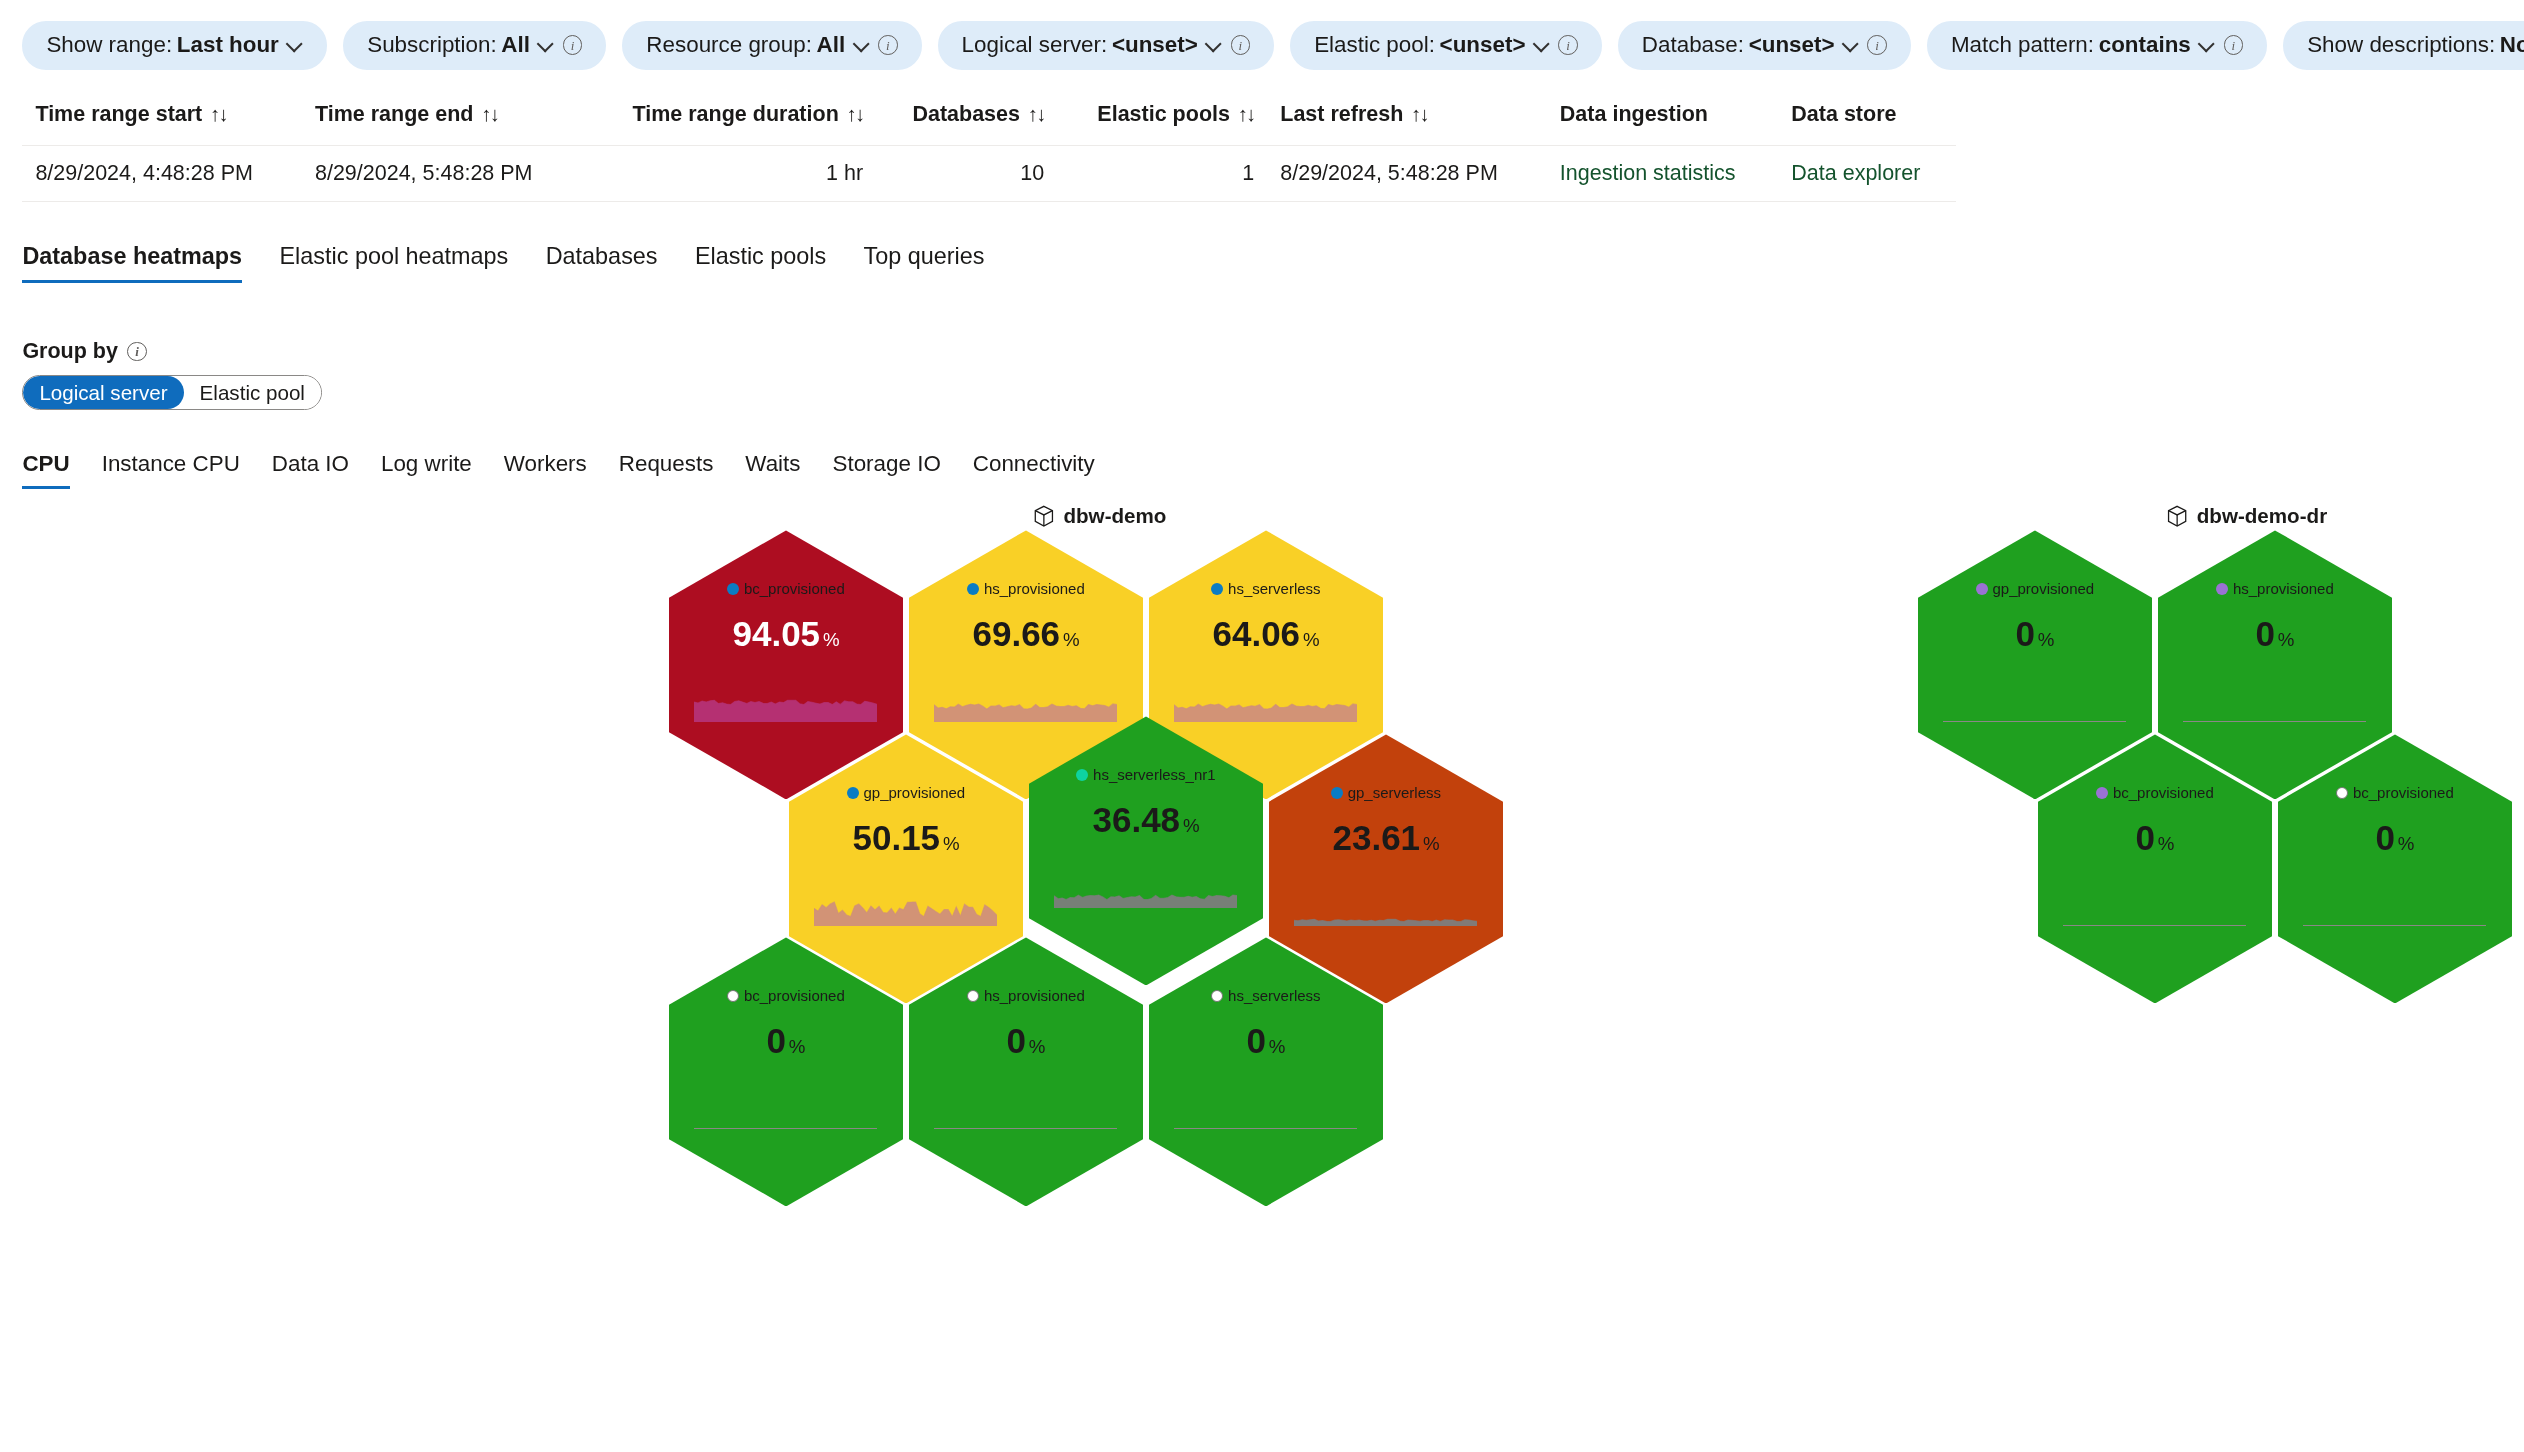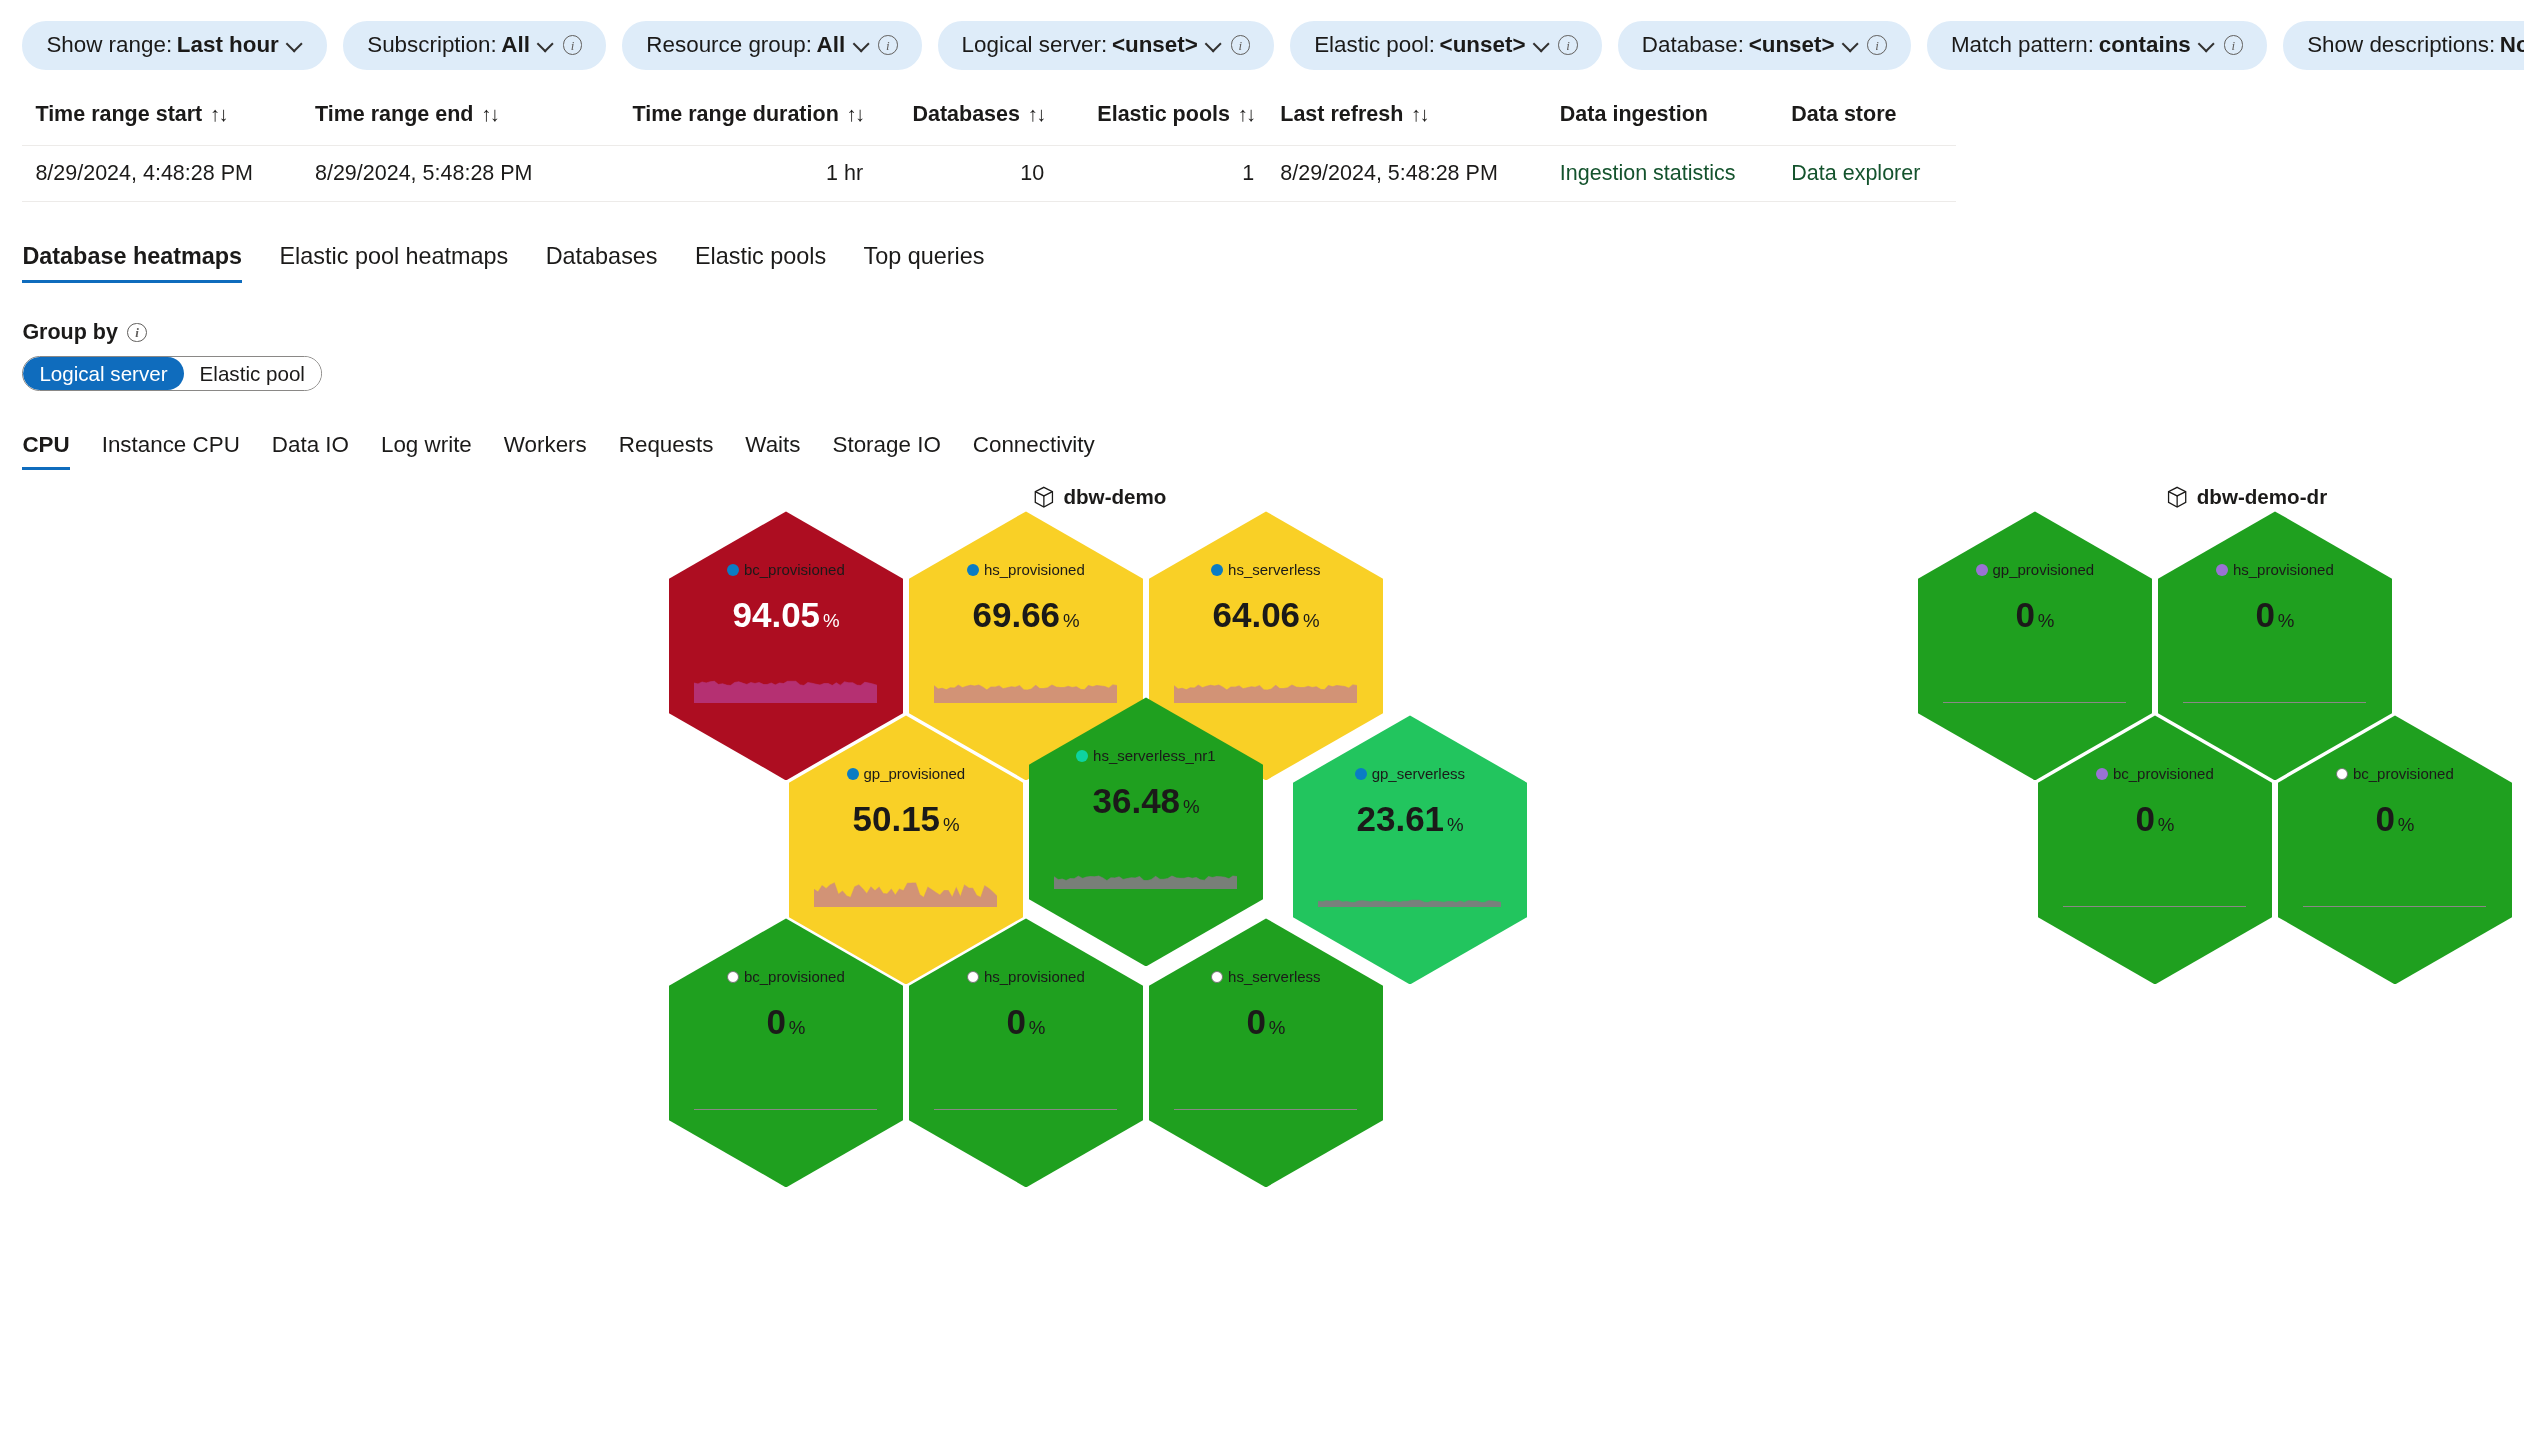--- a/index.html
+++ b/index.html
@@ -145,20 +145,21 @@
     background: #0f6cbd;
   }
   .tab:first-child.active::after { left: 0; right: 18.7px; }
 
   
   .groupby-wrap { padding: 37px 22.4px 0 22.4px; }
   .groupby-label {
     display: flex; align-items: center; gap: 9.3px;
     font-size: 21.5px; font-weight: 700;
     margin-bottom: 11.2px;
+    margin-top: 19px;
   }
   .pill-toggle {
     display: inline-flex;
     border: 1.5px solid #8a8886;
     border-radius: 20.6px;
     overflow: hidden;
     height: 35px;
     align-items: stretch;
     width: max-content;
   }
@@ -450,21 +451,21 @@
         <span>hs_serverless_nr1</span>
       </div>
       <div class="hex-value" style="color: rgb(27, 26, 25);"><span>36.48</span><span class="pct">%</span></div>
       <div class="spark">
         <svg viewBox="0 0 196 30" preserveAspectRatio="none">
           <path d="M0.0 16.8 L4.4 20.1 L8.7 19.4 L13.1 20.8 L17.4 18.8 L21.8 19.0 L26.1 16.3 L30.5 18.8 L34.8 17.2 L39.2 16.5 L43.6 17.0 L47.9 16.1 L52.3 18.1 L56.6 21.1 L61.0 18.0 L65.3 18.1 L69.7 17.0 L74.0 19.8 L78.4 18.7 L82.8 17.9 L87.1 18.2 L91.5 16.7 L95.8 20.6 L100.2 21.0 L104.5 19.8 L108.9 16.5 L113.2 19.5 L117.6 19.5 L122.0 18.7 L126.3 16.1 L130.7 17.9 L135.0 18.6 L139.4 18.4 L143.7 17.4 L148.1 18.5 L152.4 17.8 L156.8 20.2 L161.2 20.7 L165.5 16.6 L169.9 17.7 L174.2 16.5 L178.6 17.0 L182.9 17.5 L187.3 19.1 L191.6 16.0 L196.0 16.7 L196 30 L0 30 Z" fill="#7d7d7d" opacity="0.95"></path>
           <path d="M0.0 16.8 L4.4 20.1 L8.7 19.4 L13.1 20.8 L17.4 18.8 L21.8 19.0 L26.1 16.3 L30.5 18.8 L34.8 17.2 L39.2 16.5 L43.6 17.0 L47.9 16.1 L52.3 18.1 L56.6 21.1 L61.0 18.0 L65.3 18.1 L69.7 17.0 L74.0 19.8 L78.4 18.7 L82.8 17.9 L87.1 18.2 L91.5 16.7 L95.8 20.6 L100.2 21.0 L104.5 19.8 L108.9 16.5 L113.2 19.5 L117.6 19.5 L122.0 18.7 L126.3 16.1 L130.7 17.9 L135.0 18.6 L139.4 18.4 L143.7 17.4 L148.1 18.5 L152.4 17.8 L156.8 20.2 L161.2 20.7 L165.5 16.6 L169.9 17.7 L174.2 16.5 L178.6 17.0 L182.9 17.5 L187.3 19.1 L191.6 16.0 L196.0 16.7" fill="none" stroke="#7d7d7d" stroke-width="1.1" opacity="0.65"></path>
         </svg>
       </div>
     </div>
-    <div class="hex" style="left: 1269px; top: 230px; background: #22c55e; margin-left: 24px;">
+    <div class="hex" style="left: 1269px; top: 230px; background: #c2410c;">
       <div class="hex-label">
         <span class="dot" style="background: rgb(10, 124, 196);"></span>
         <span>gp_serverless</span>
       </div>
       <div class="hex-value" style="color: rgb(27, 26, 25);"><span>23.61</span><span class="pct">%</span></div>
       <div class="spark">
         <svg viewBox="0 0 196 30" preserveAspectRatio="none">
           <path d="M0.0 23.9 L4.4 24.3 L8.7 23.3 L13.1 23.8 L17.4 23.2 L21.8 22.9 L26.1 24.7 L30.5 24.2 L34.8 24.9 L39.2 25.1 L43.6 23.5 L47.9 23.2 L52.3 23.8 L56.6 24.6 L61.0 23.5 L65.3 24.1 L69.7 23.5 L74.0 24.5 L78.4 24.6 L82.8 23.9 L87.1 24.8 L91.5 23.8 L95.8 24.1 L100.2 22.9 L104.5 22.9 L108.9 22.9 L113.2 24.7 L117.6 25.2 L122.0 23.6 L126.3 23.9 L130.7 24.4 L135.0 24.8 L139.4 24.1 L143.7 24.0 L148.1 25.1 L152.4 23.6 L156.8 25.1 L161.2 23.2 L165.5 23.7 L169.9 23.7 L174.2 24.8 L178.6 25.2 L182.9 23.3 L187.3 23.7 L191.6 24.3 L196.0 25.0 L196 30 L0 30 Z" fill="#7d7d7d" opacity="0.95"></path>
           <path d="M0.0 23.9 L4.4 24.3 L8.7 23.3 L13.1 23.8 L17.4 23.2 L21.8 22.9 L26.1 24.7 L30.5 24.2 L34.8 24.9 L39.2 25.1 L43.6 23.5 L47.9 23.2 L52.3 23.8 L56.6 24.6 L61.0 23.5 L65.3 24.1 L69.7 23.5 L74.0 24.5 L78.4 24.6 L82.8 23.9 L87.1 24.8 L91.5 23.8 L95.8 24.1 L100.2 22.9 L104.5 22.9 L108.9 22.9 L113.2 24.7 L117.6 25.2 L122.0 23.6 L126.3 23.9 L130.7 24.4 L135.0 24.8 L139.4 24.1 L143.7 24.0 L148.1 25.1 L152.4 23.6 L156.8 25.1 L161.2 23.2 L165.5 23.7 L169.9 23.7 L174.2 24.8 L178.6 25.2 L182.9 23.3 L187.3 23.7 L191.6 24.3 L196.0 25.0" fill="none" stroke="#7d7d7d" stroke-width="1.1" opacity="0.65"></path>
         </svg>

